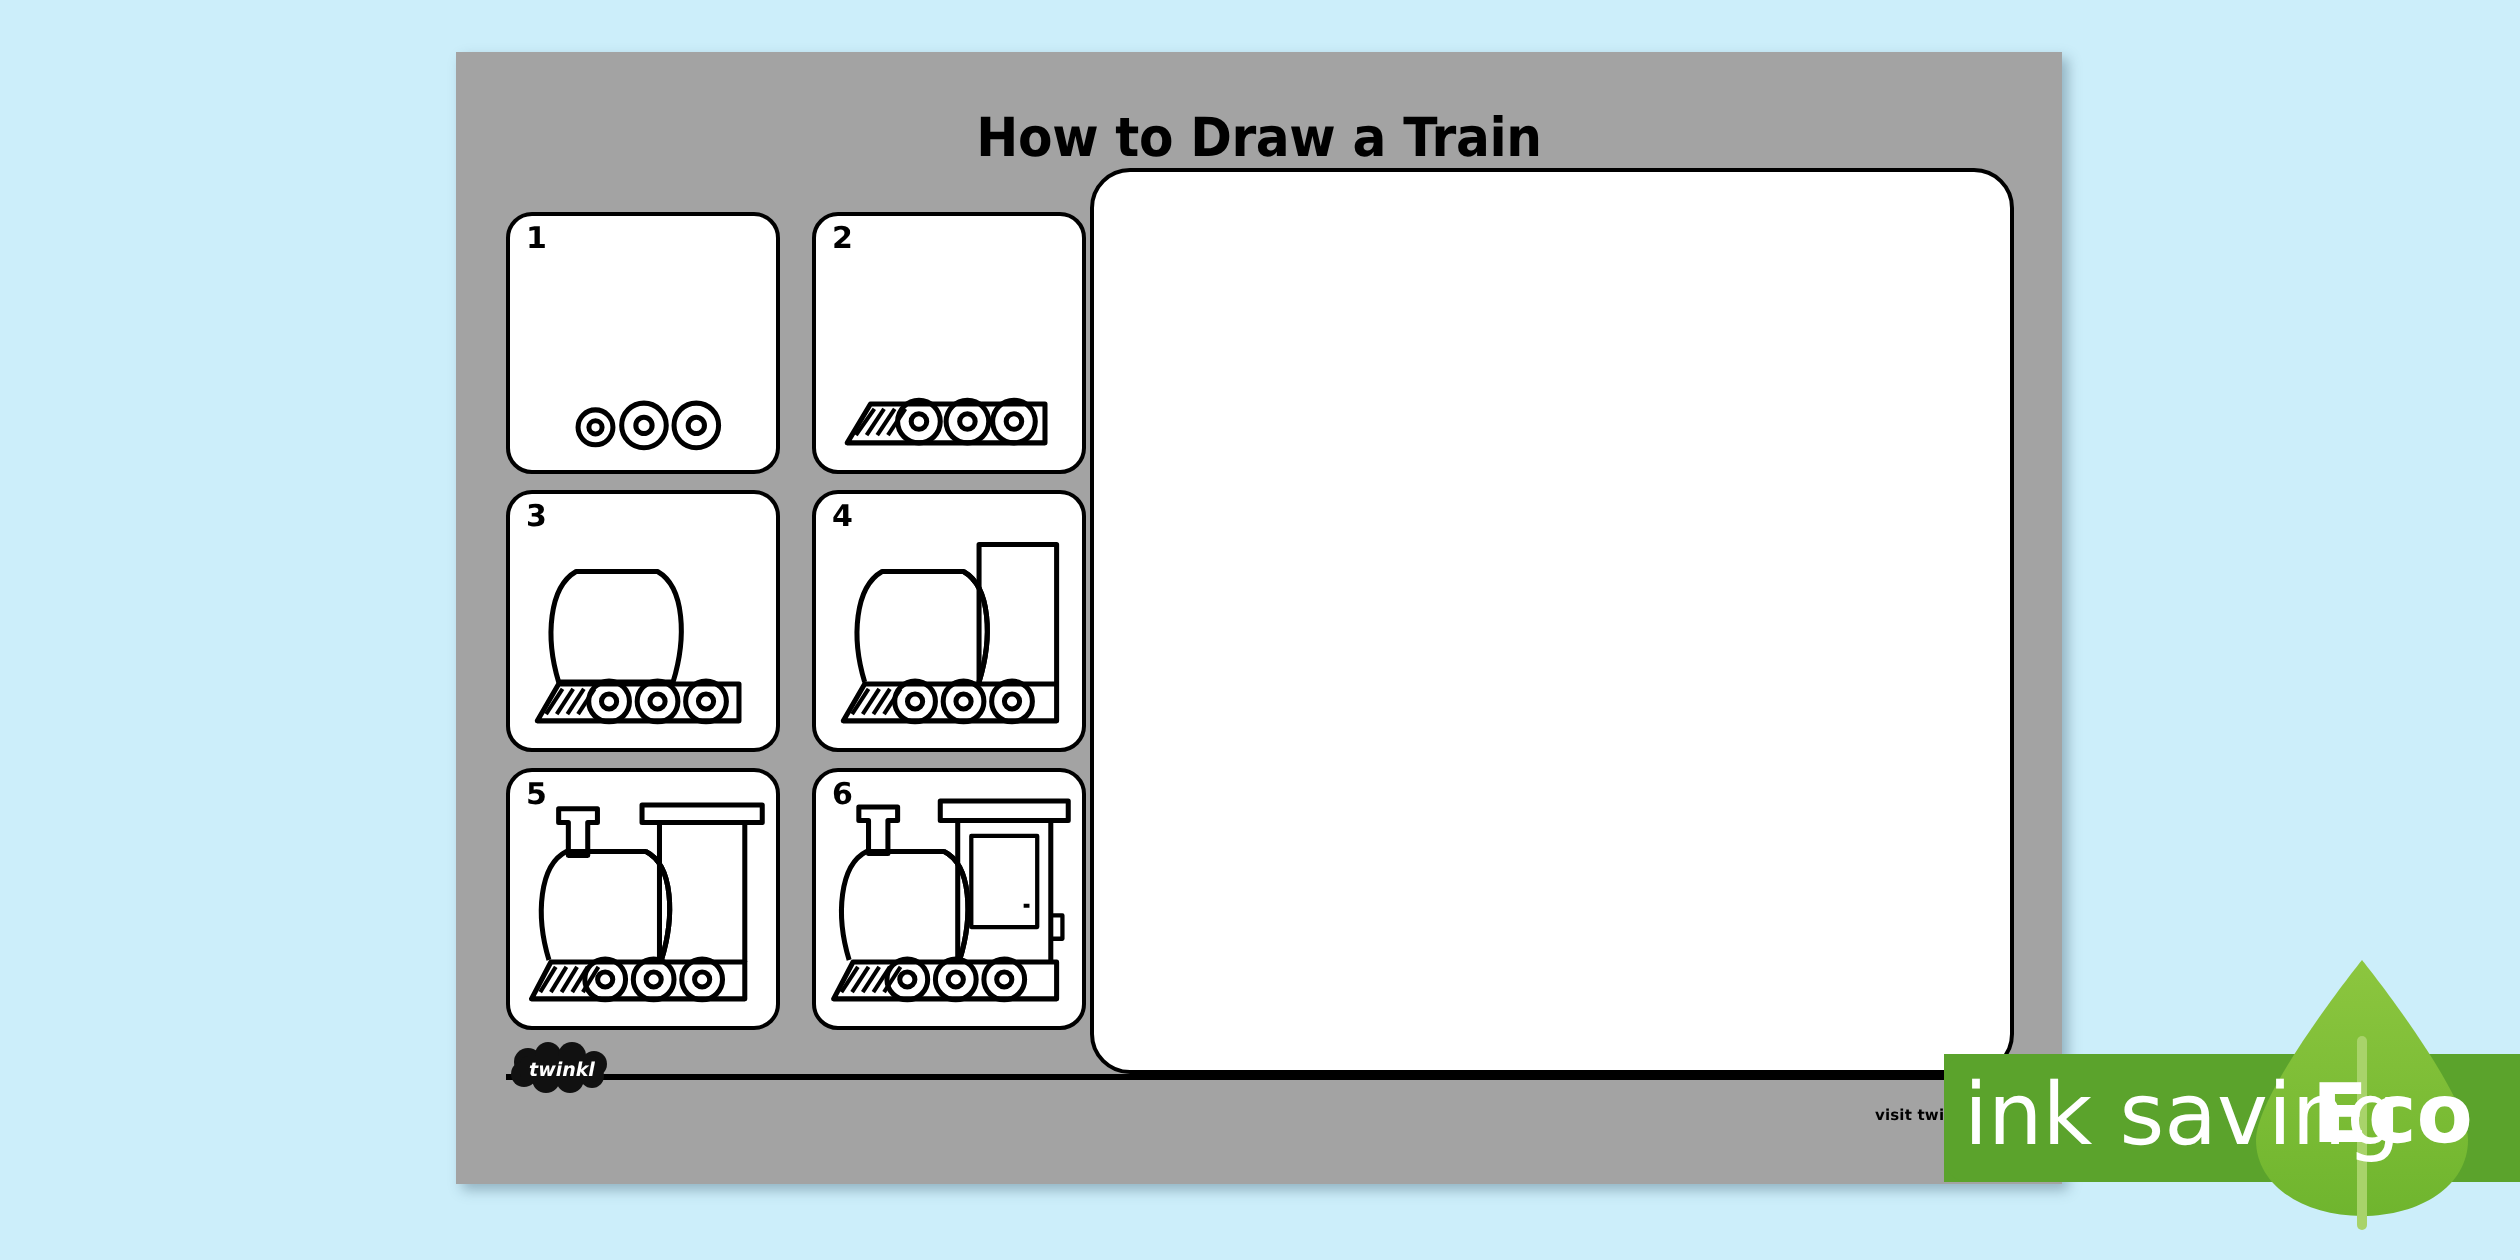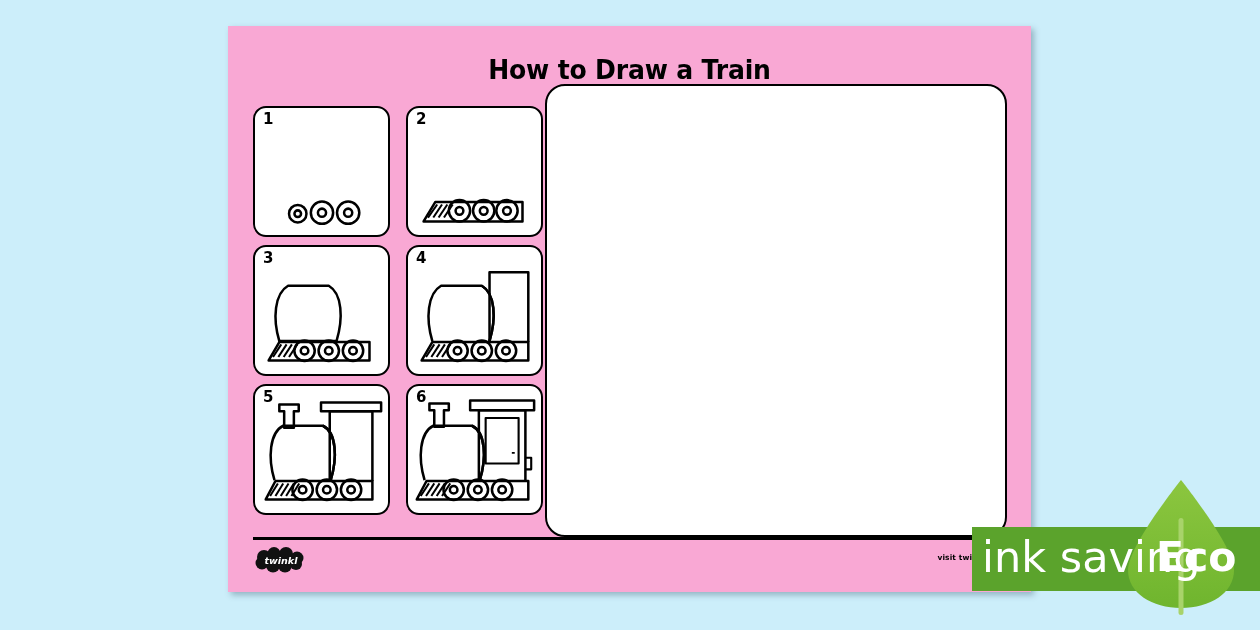--- a/index.html
+++ b/index.html
@@ -8,21 +8,21 @@
     overflow: hidden;
     font-family: "DejaVu Sans", "Liberation Sans", sans-serif;
   }
   body { background: #cceefa; position: relative; }
 
   
   #page {
     position: absolute;
     left: 228px; top: 26px;
     width: 803px; height: 566px;
-    background: #f9a8d4;
+    background: #a3a3a3;
     box-shadow: 3px 3px 6px rgba(40,70,90,0.35);
   }
 
   
   #title {
     position: absolute;
     left: 0; top: 28px;
     width: 803px;
     text-align: center;
     font-family: "DejaVu Sans", "Liberation Sans", sans-serif;
@@ -75,21 +75,21 @@
 
   
   #footer-rule {
     position: absolute;
     left: 25px; top: 511px;
     width: 753px; height: 2.6px;
     background: #000;
   }
   #twinkl-logo {
     position: absolute;
-    left: 25px; top: 521px;
+    left: 25px; top: 495px;
     width: 56px; height: 26px;
   }
   #twinkl-logo svg { width: 100%; height: 100%; display: block; }
   #visit-url {
     position: absolute;
     right: 25px; top: 527px;
     font-size: 7.5px;
     font-weight: bold;
     color: #000;
     letter-spacing: 0.1px;

